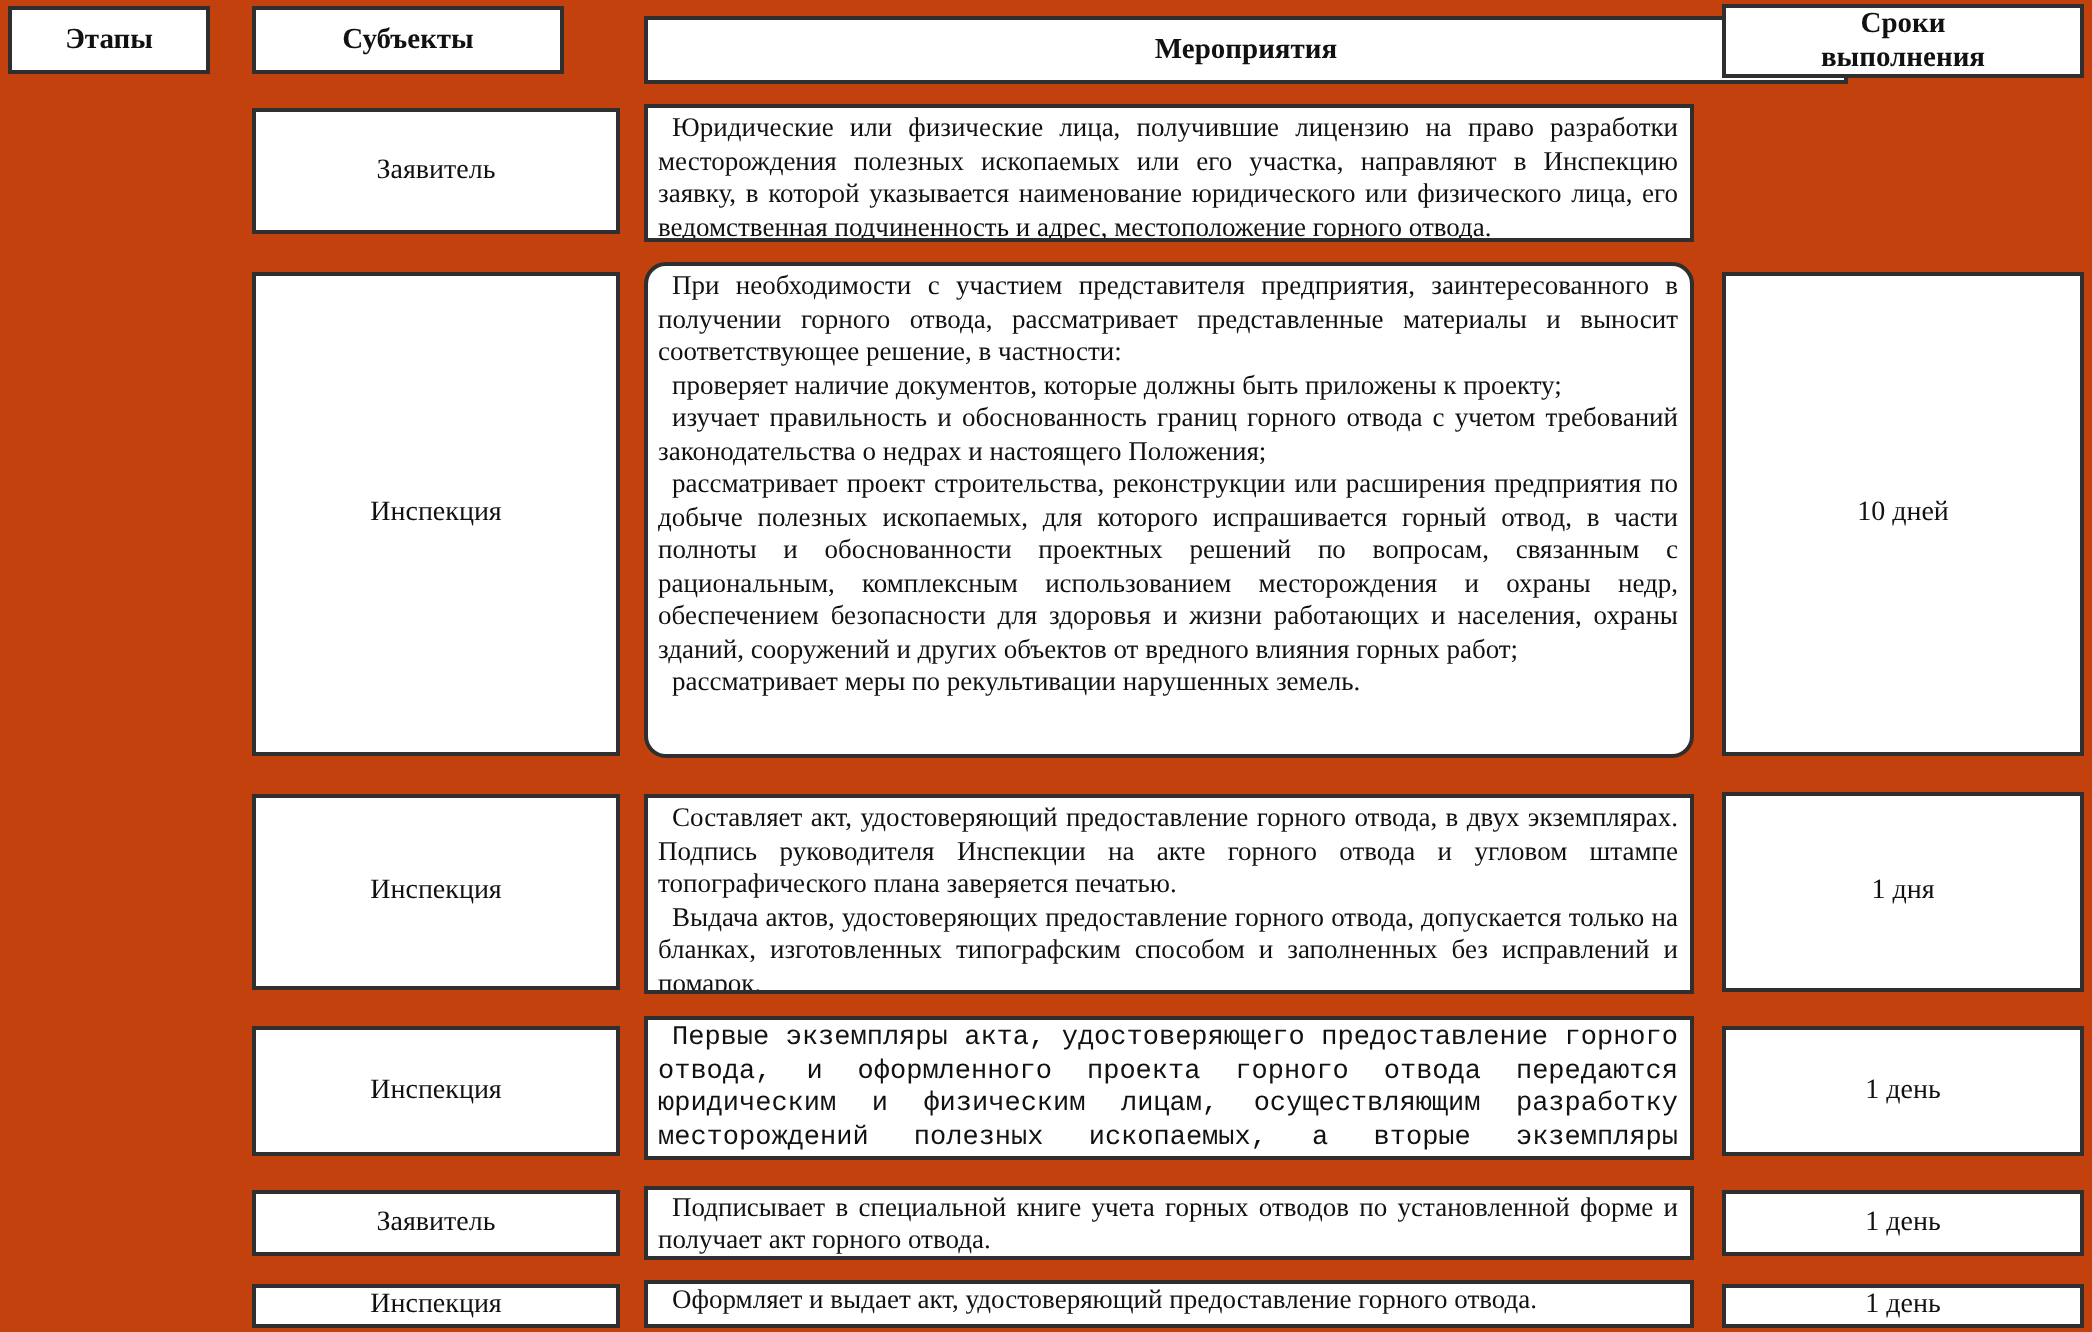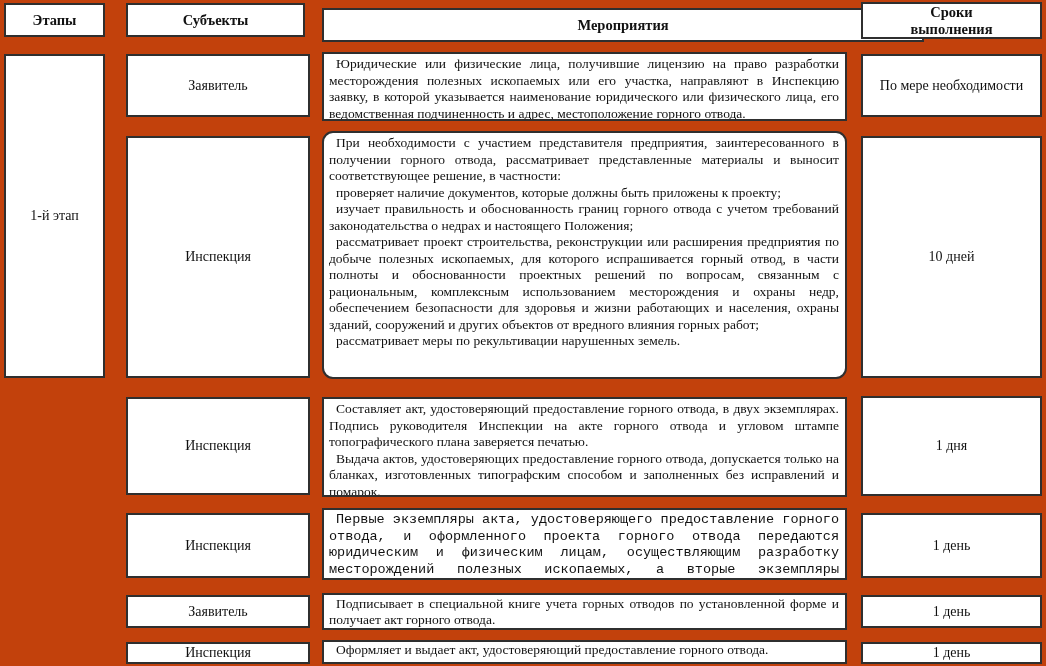--- a/index.html
+++ b/index.html
@@ -55,43 +55,37 @@
   }
 </style>
 </head>
 <body>
 
 <div id="page">
 
   <div class="box center" style="left:4px; top:3px; width:101px; height:34px;">
     <span class="header-label">Этапы</span>
   </div>
-  <div class="box center" style="left:126px; top:3px; width:179px; height:34px;">
+  <div class="box center" style="left:126px; top:3px; width:156px; height:34px;">
     <span class="header-label">Субъекты</span>
   </div>
   <div class="box center" style="left:322px; top:8px; width:602px; height:34px;">
     <span class="header-label">Мероприятия</span>
   </div>
   <div class="box center" style="left:861px; top:2px; width:181px; height:37px;">
     <span class="header-label">Сроки
 выполнения</span>
   </div>
 
-  <div class="box center" style="left:4px; top:54px; width:101px; height:324px;">
-    <span class="cell-label">1-й этап</span>
-  </div>
 
   <div class="box center" style="left:126px; top:54px; width:184px; height:63px;">
     <span class="cell-label">Заявитель</span>
   </div>
   <div class="box activity" style="left:322px; top:52px; width:525px; height:69px;">
     <p>Юридические или физические лица, получившие лицензию на право разработки месторождения полезных ископаемых или его участка, направляют в Инспекцию заявку, в которой указывается наименование юридического или физического лица, его ведомственная подчиненность и адрес, местоположение горного отвода.</p>
-  </div>
-  <div class="box center" style="left:861px; top:54px; width:181px; height:63px;">
-    <span class="cell-label">По мере необходимости</span>
   </div>
 
   <div class="box center" style="left:126px; top:136px; width:184px; height:242px;">
     <span class="cell-label">Инспекция</span>
   </div>
   <div class="box activity" style="left:322px; top:131px; width:525px; height:248px;border-radius:11px;">
     <p>При необходимости с участием представителя предприятия, заинтересованного в получении горного отвода, рассматривает представленные материалы и выносит соответствующее решение, в частности:</p>
     <p>проверяет наличие документов, которые должны быть приложены к проекту;</p>
     <p>изучает правильность и обоснованность границ горного отвода с учетом требований законодательства о недрах и настоящего Положения;</p>
     <p>рассматривает проект строительства, реконструкции или расширения предприятия по добыче полезных ископаемых, для которого испрашивается горный отвод, в части полноты и обоснованности проектных решений по вопросам, связанным с рациональным, комплексным использованием месторождения и охраны недр, обеспечением безопасности для здоровья и жизни работающих и населения, охраны зданий, сооружений и других объектов от вредного влияния горных работ;</p>

